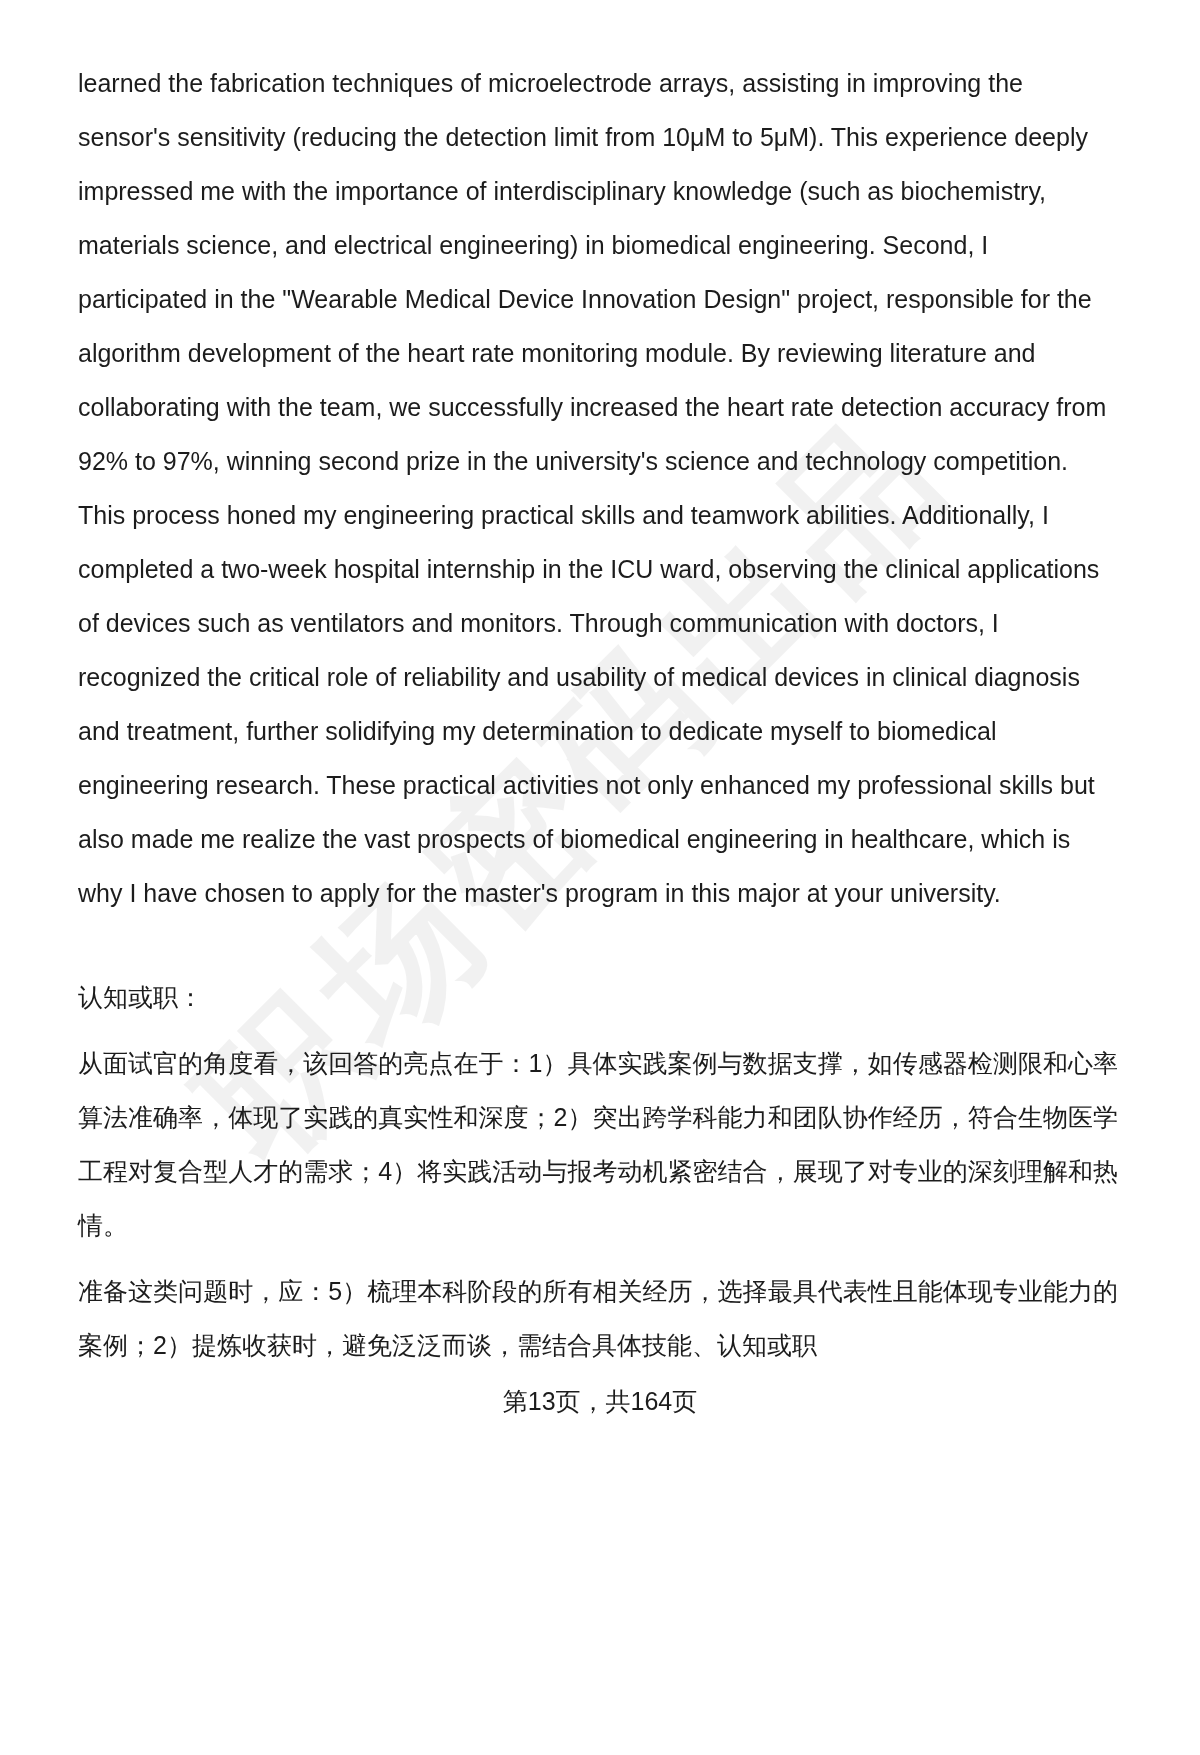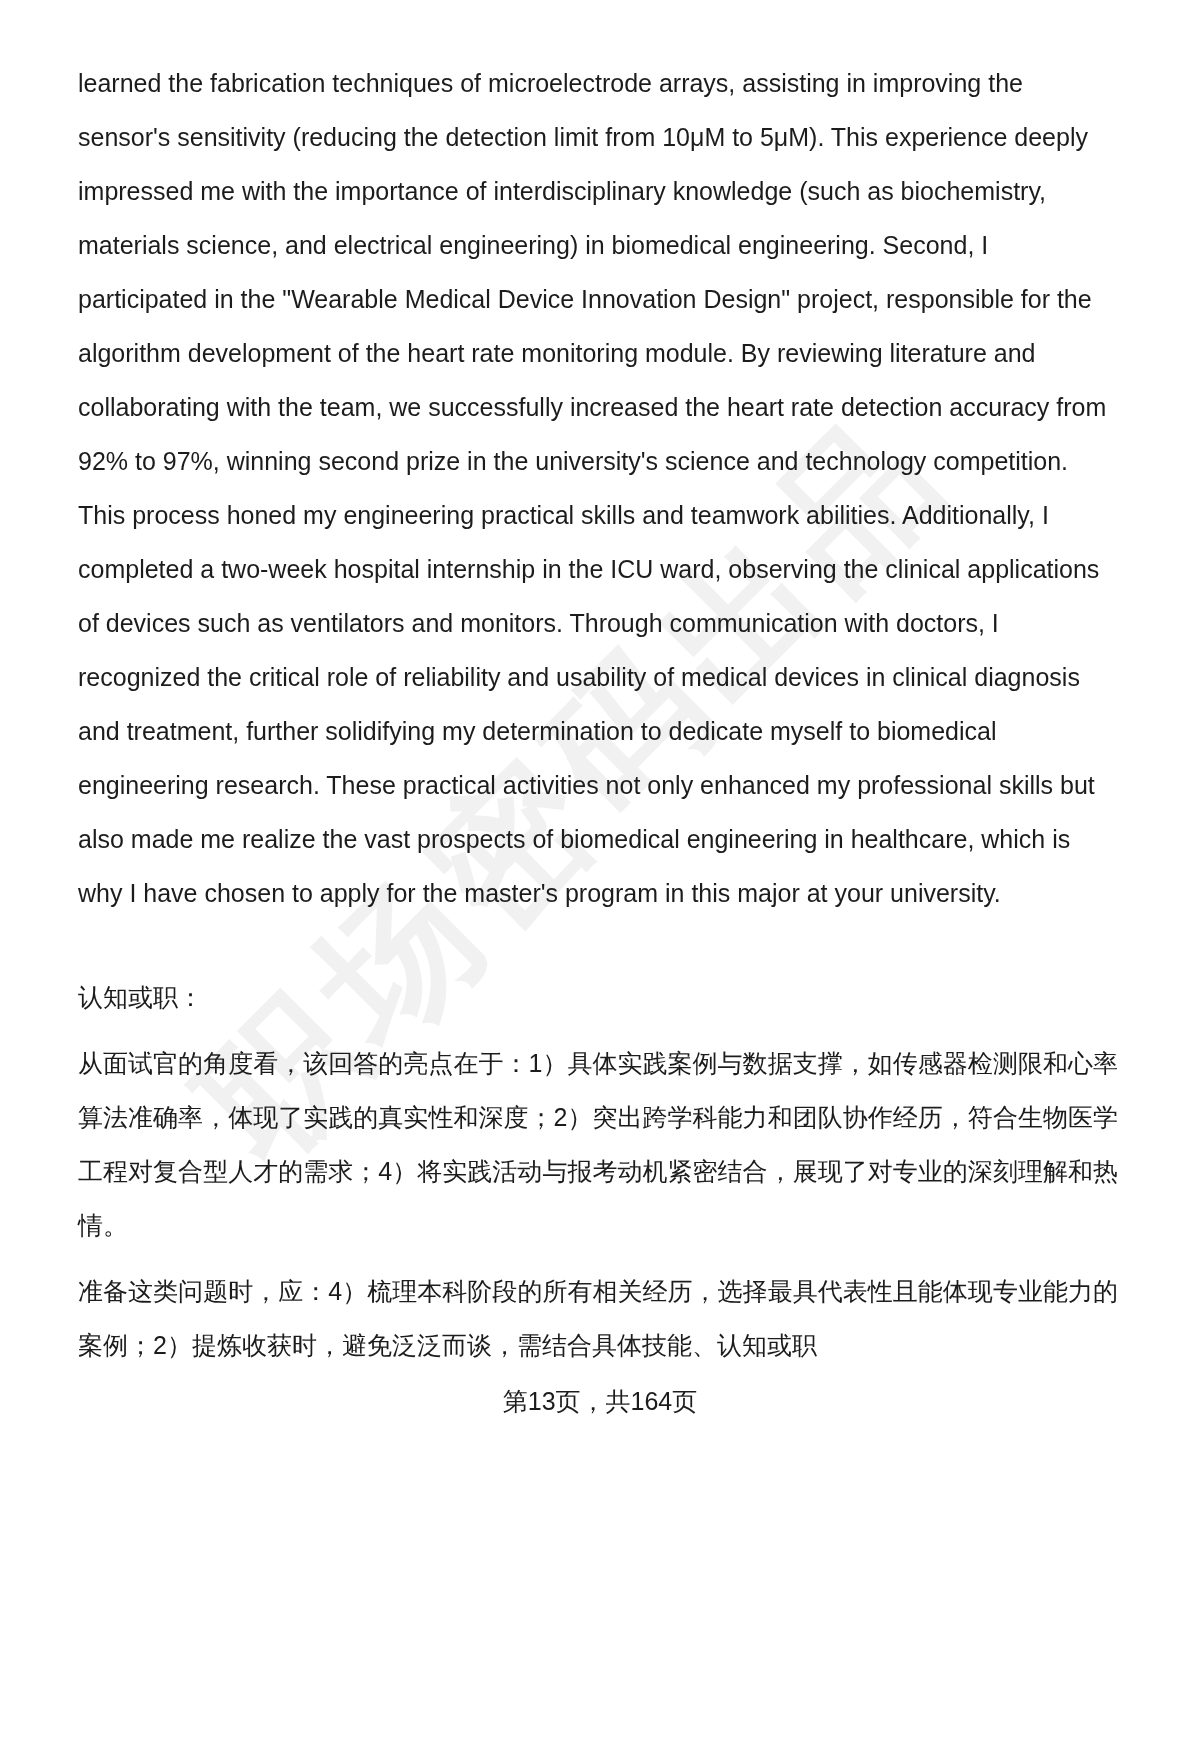--- a/index.html
+++ b/index.html
@@ -72,18 +72,18 @@
 
   <div class="watermark">职场密码出品</div>
 
   <div class="content">
     <p class="en-paragraph">learned the fabrication techniques of microelectrode arrays, assisting in improving the sensor's sensitivity (reducing the detection limit from 10μM to 5μM). This experience deeply impressed me with the importance of interdisciplinary knowledge (such as biochemistry, materials science, and electrical engineering) in biomedical engineering. Second, I participated in the "Wearable Medical Device Innovation Design" project, responsible for the algorithm development of the heart rate monitoring module. By reviewing literature and collaborating with the team, we successfully increased the heart rate detection accuracy from 92% to 97%, winning second prize in the university's science and technology competition. This process honed my engineering practical skills and teamwork abilities. Additionally, I completed a two-week hospital internship in the ICU ward, observing the clinical applications of devices such as ventilators and monitors. Through communication with doctors, I recognized the critical role of reliability and usability of medical devices in clinical diagnosis and treatment, further solidifying my determination to dedicate myself to biomedical engineering research. These practical activities not only enhanced my professional skills but also made me realize the vast prospects of biomedical engineering in healthcare, which is why I have chosen to apply for the master's program in this major at your university.</p>
 
     <p class="zh-heading">认知或职：</p>
 
     <p class="zh-paragraph">从面试官的角度看，该回答的亮点在于：1）具体实践案例与数据支撑，如传感器检测限和心率算法准确率，体现了实践的真实性和深度；2）突出跨学科能力和团队协作经历，符合生物医学工程对复合型人才的需求；4）将实践活动与报考动机紧密结合，展现了对专业的深刻理解和热情。</p>
 
-    <p class="zh-paragraph">准备这类问题时，应：4）梳理本科阶段的所有相关经历，选择最具代表性且能体现专业能力的案例；2）提炼收获时，避免泛泛而谈，需结合具体技能、认知或职</p>
+    <p class="zh-paragraph">准备这类问题时，应：5）梳理本科阶段的所有相关经历，选择最具代表性且能体现专业能力的案例；2）提炼收获时，避免泛泛而谈，需结合具体技能、认知或职</p>
   </div>
 
   <div class="footer">第13页，共164页</div>
 
 </div>
 
 </body></html>

